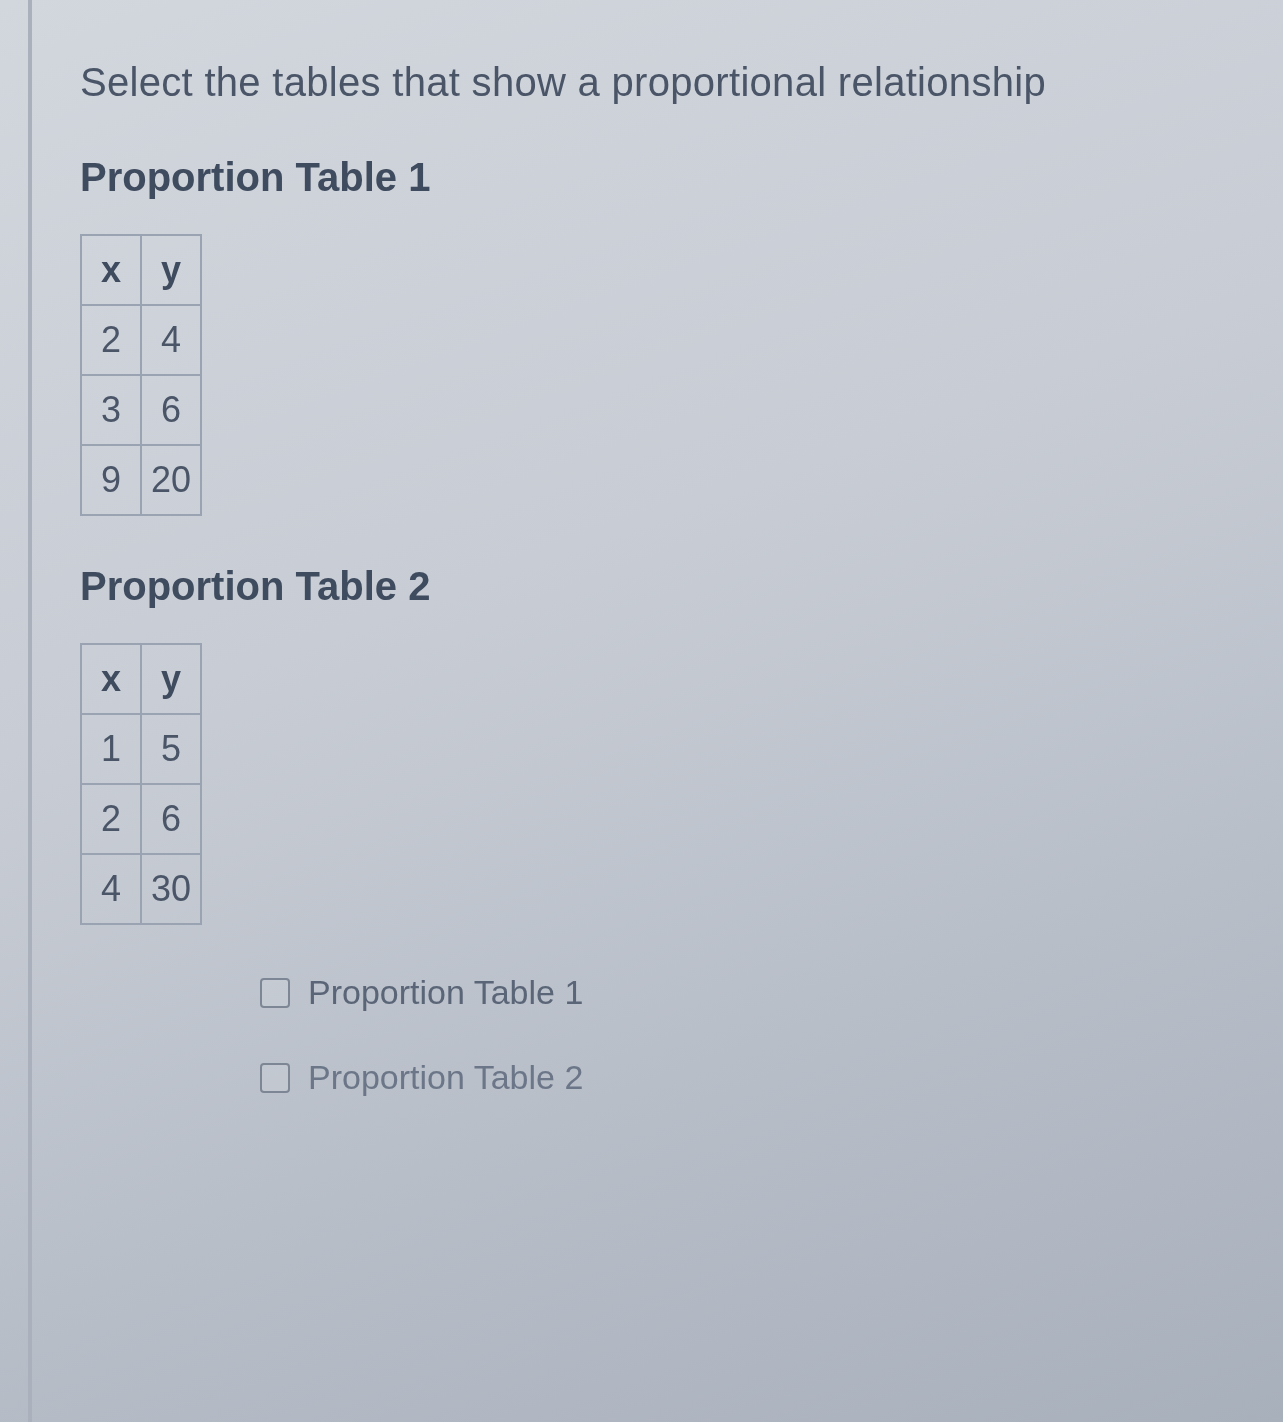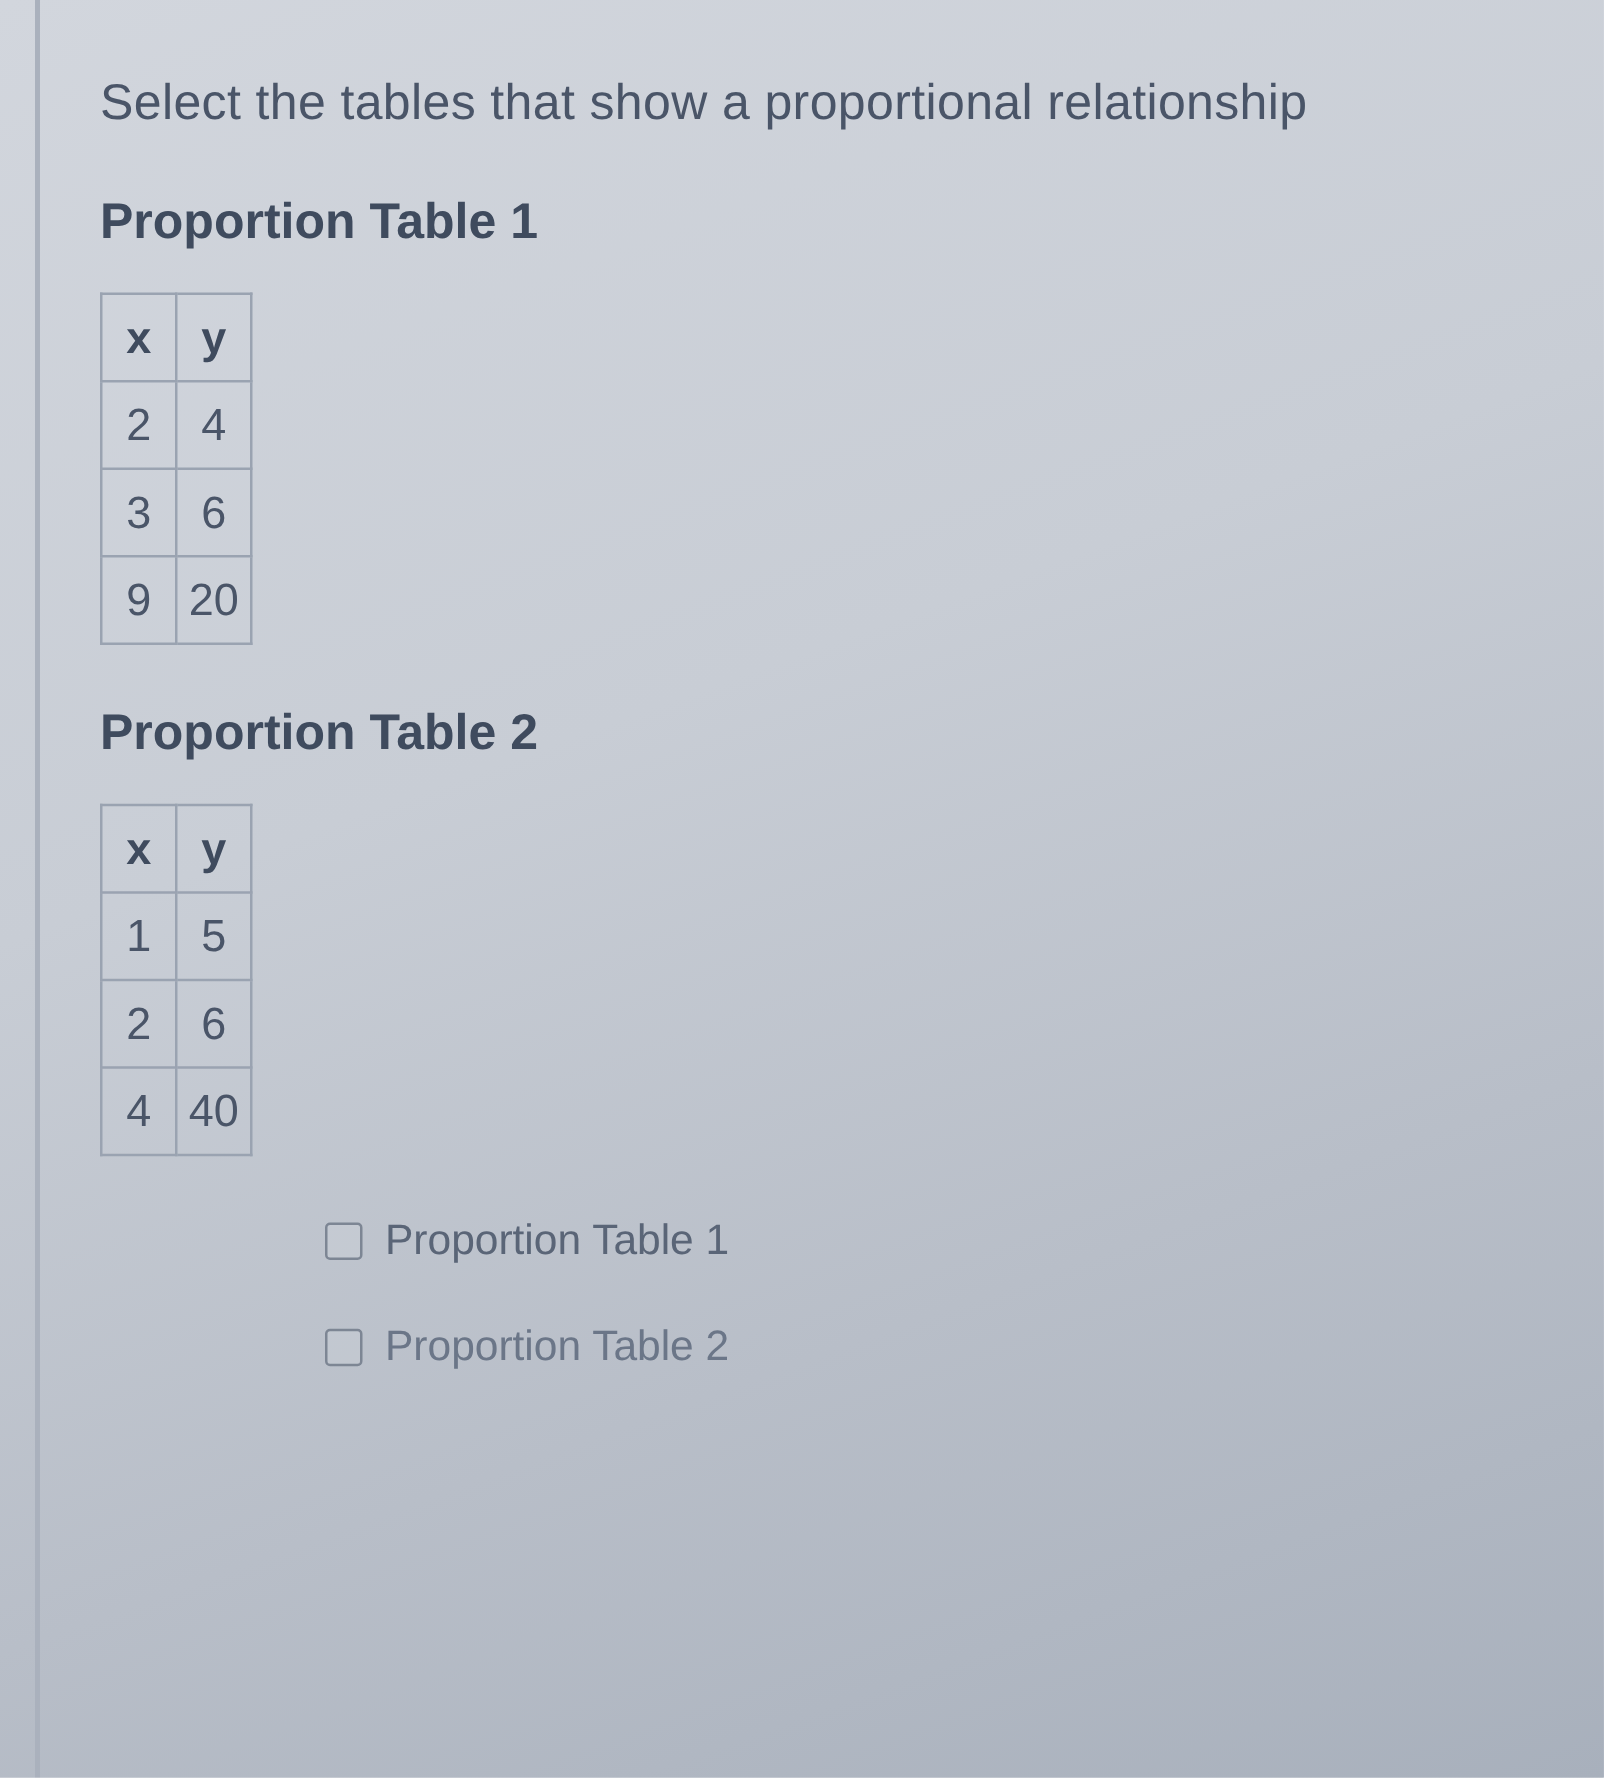--- a/index.html
+++ b/index.html
@@ -124,21 +124,21 @@
     <tr>
       <td>1</td>
       <td>5</td>
     </tr>
     <tr>
       <td>2</td>
       <td>6</td>
     </tr>
     <tr>
       <td>4</td>
-      <td>40</td>
+      <td>30</td>
     </tr>
   </tbody>
     </table>
 
   <div class="answers">
     <div class="answer-row">
       <div class="checkbox"></div>
       <span class="answer-label">Proportion Table 1</span>
     </div>
     <div class="answer-row second">

